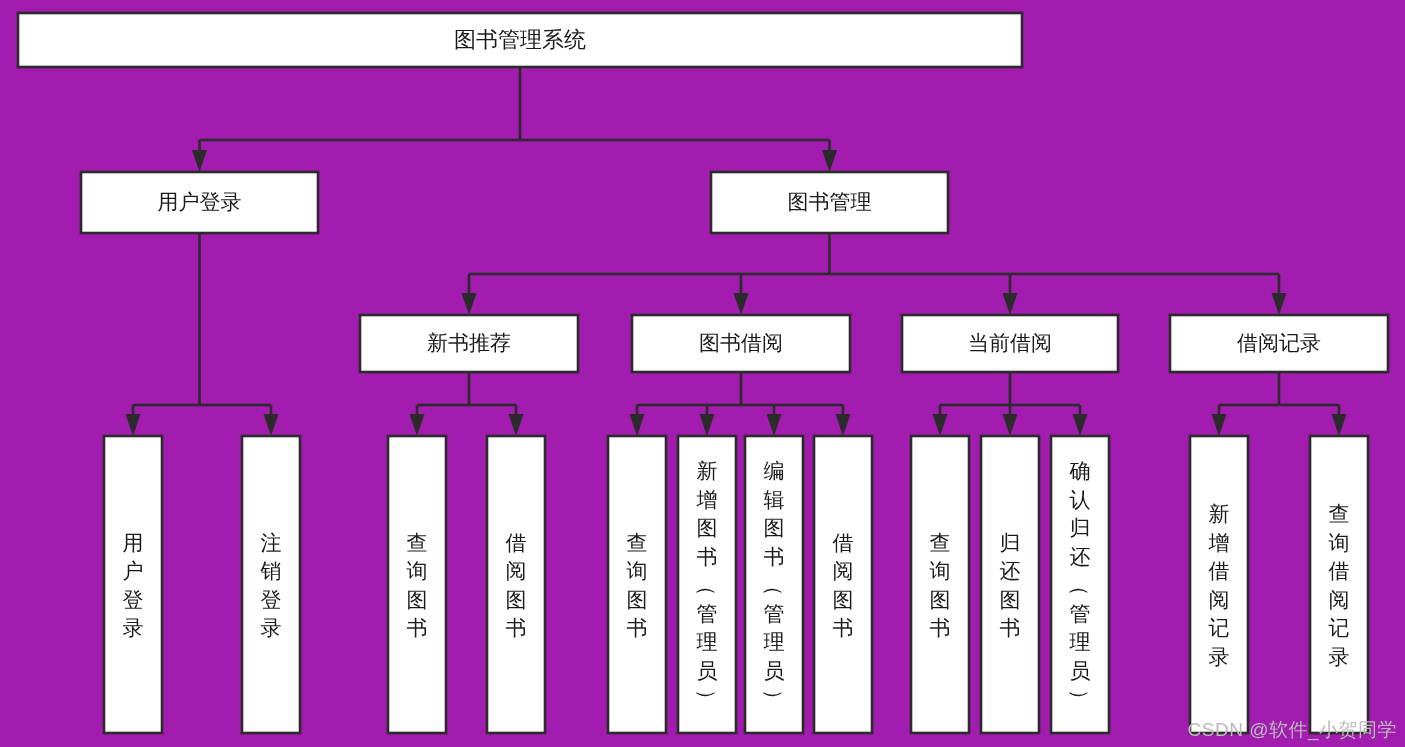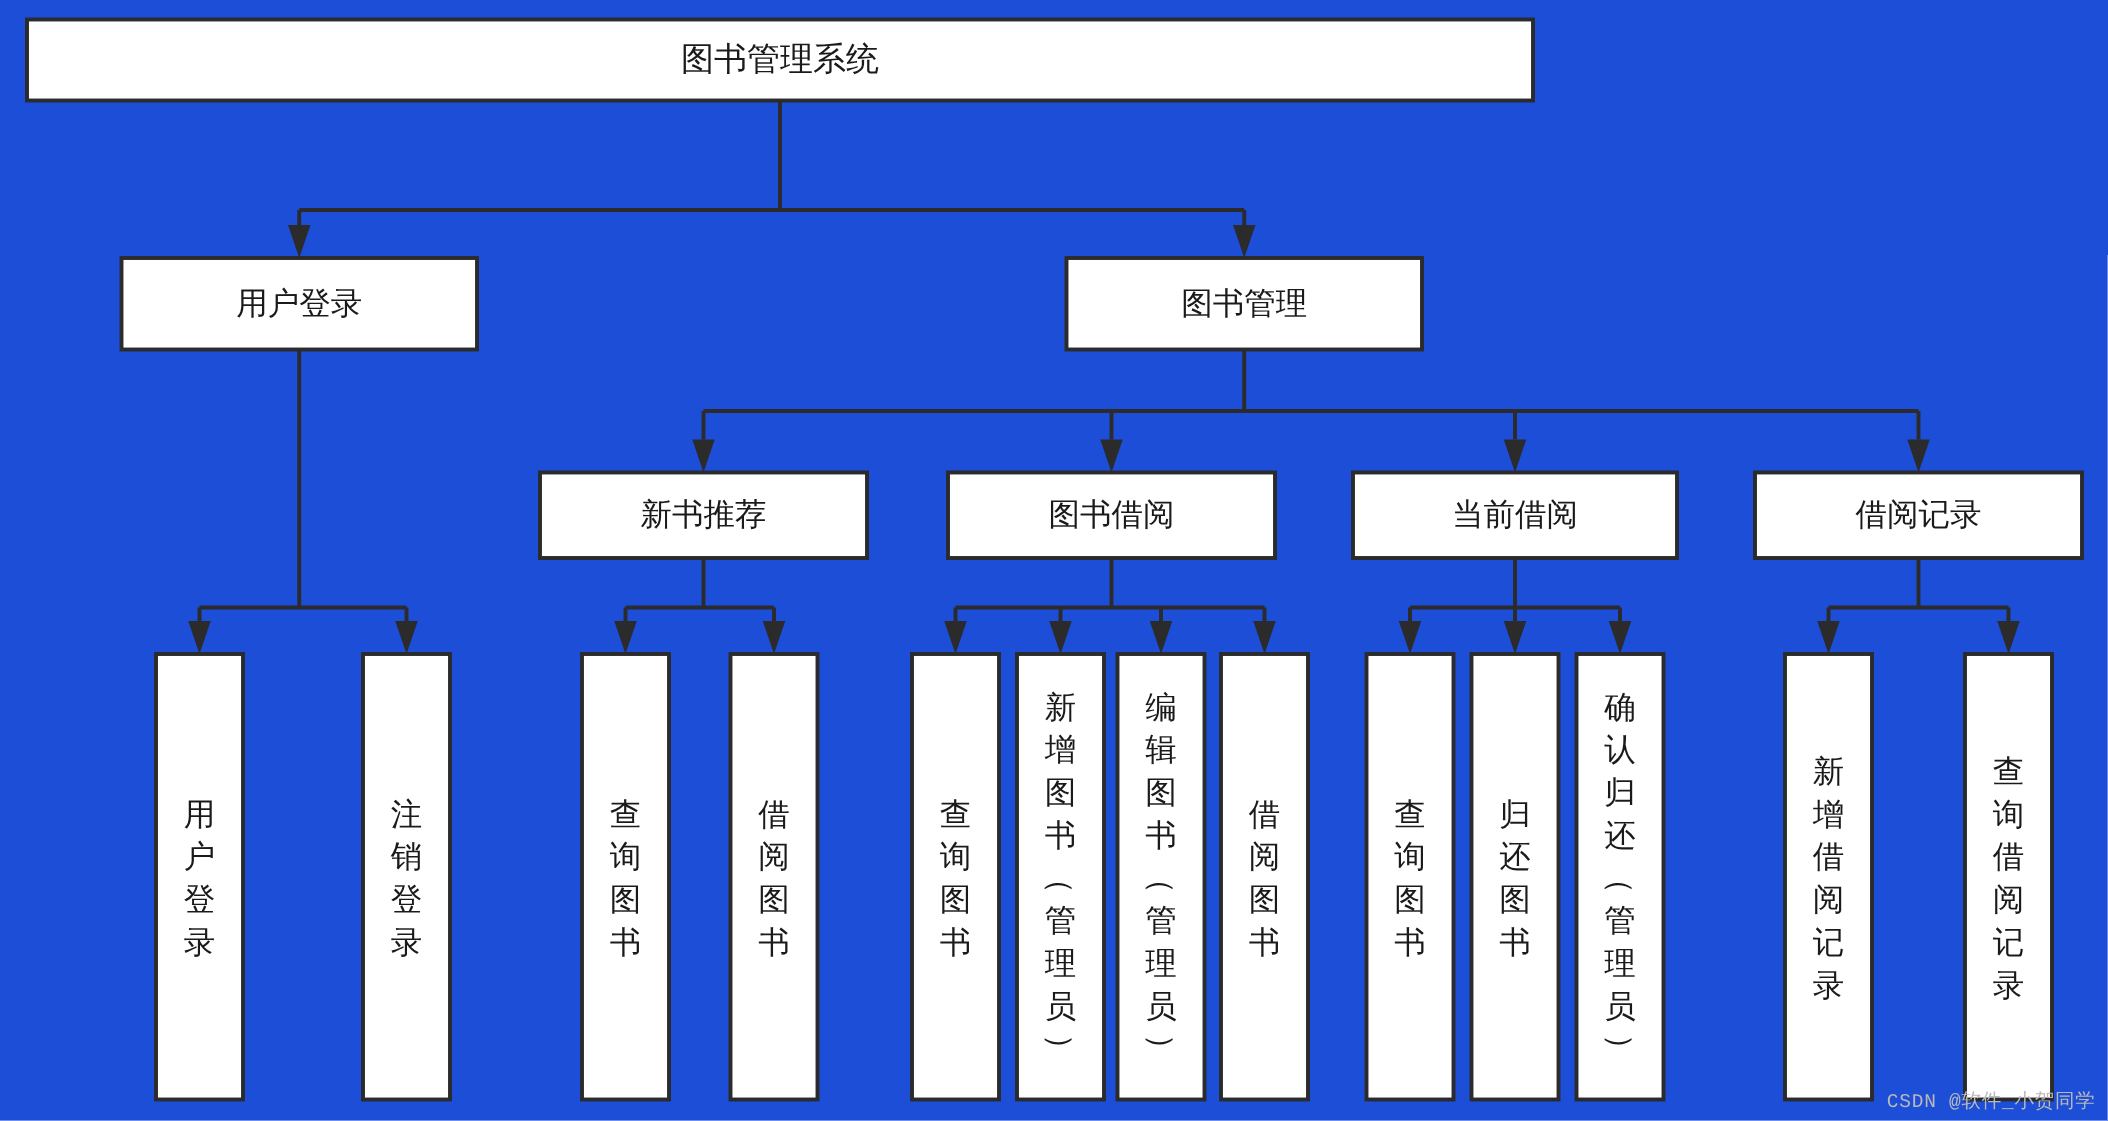--- a/index.html
+++ b/index.html
@@ -10,21 +10,21 @@
   body {
     width: 1405px;
     height: 747px;
     font-family: "Liberation Sans", "DejaVu Sans", sans-serif;
     overflow: hidden;
   }
   #diagram-root {
     position: relative;
     width: 1405px;
     height: 747px;
-    background: #1d4ed8;
+    background: #a21caf;
   }
   svg#flow-svg {
     position: absolute;
     left: 0;
     top: 0;
     width: 1405px;
     height: 747px;
   }
   .node-box {
     fill: #ffffff;
@@ -54,22 +54,22 @@
     stroke-linecap: butt;
   }
   .arrow-head {
     fill: #2b2b2b;
     stroke: none;
   }
   .watermark {
     position: absolute;
     right: 8px;
     bottom: 4px;
-    font-family: Liberation Mono, monospace;
-    font-size: 13px;
+    font-family: Liberation Sans, sans-serif;
+    font-size: 19px;
     color: #b9b9b9;
     letter-spacing: 0.5px;
     white-space: nowrap;
     pointer-events: none;
   }
 </style>
 </head>
 <body>
 
 <div id="diagram-root">

